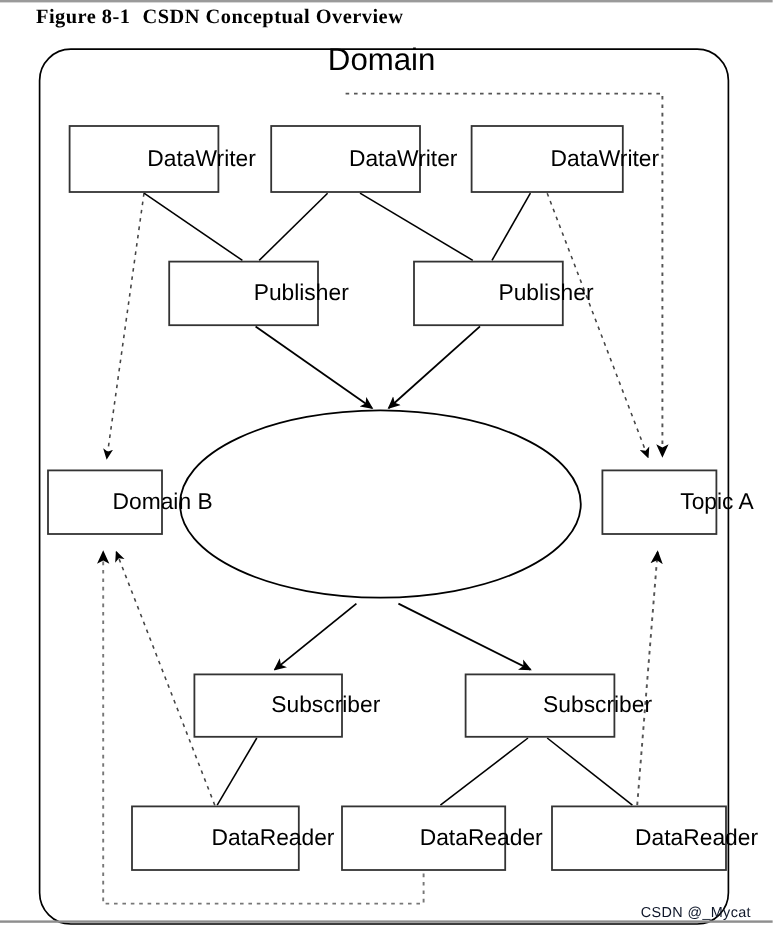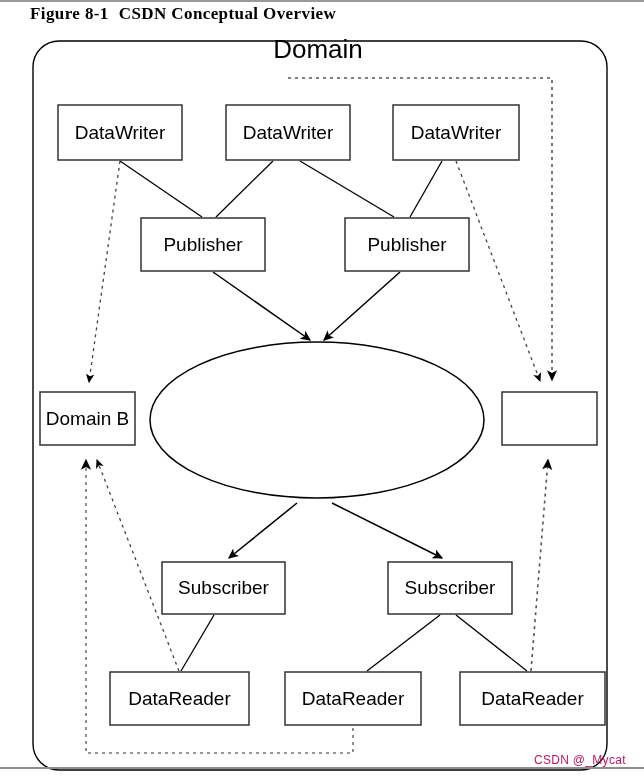--- a/index.html
+++ b/index.html
@@ -64,20 +64,21 @@
     display: flex;
     align-items: center;
     justify-content: center;
     text-align: center;
     font-family: "Liberation Sans", sans-serif;
     font-size: 19px;
     color: #000000;
     line-height: 1.12;
     pointer-events: none;
     white-space: pre-line;
+    margin-left: 48px;
   }
   .domain-title {
     position: absolute;
     left: 248px;
     top: 34px;
     width: 140px;
     text-align: center;
     font-family: "Liberation Sans", sans-serif;
     font-size: 26px;
     color: #000000;
@@ -91,21 +92,21 @@
     font-size: 19px;
     line-height: 1.22;
     white-space: pre-line;
   }
   .watermark {
     position: absolute;
     left: 534px;
     top: 753px;
     font-family: "Liberation Sans", sans-serif;
     font-size: 12px;
-    color: #be185d;
+    color: #0f172a;
     letter-spacing: 0.3px;
     white-space: nowrap;
   }
 </style>
 </head>
 <body>
 
 <div id="page">
 
   <div class="top-rule"></div>
@@ -176,20 +177,21 @@
   <div class="domain-title">Domain</div>
 
   <div class="node-label" style="left:58px;  top:105px; width:124px; height:55px;">DataWriter</div>
   <div class="node-label" style="left:226px; top:105px; width:124px; height:55px;">DataWriter</div>
   <div class="node-label" style="left:393px; top:105px; width:126px; height:55px;">DataWriter</div>
 
   <div class="node-label" style="left:141px; top:218px; width:124px; height:53px;">Publisher</div>
   <div class="node-label" style="left:345px; top:218px; width:124px; height:53px;">Publisher</div>
 
   <div class="node-label" style="left:40px;  top:392px; width:95px;  height:53px;">Domain B</div>
+  <div class="node-label" style="left:502px; top:392px; width:95px;  height:53px;">Topic A</div>
 
 
   <div class="node-label" style="left:162px; top:562px; width:123px; height:52px;">Subscriber</div>
   <div class="node-label" style="left:388px; top:562px; width:124px; height:52px;">Subscriber</div>
 
   <div class="node-label" style="left:110px; top:672px; width:139px; height:53px;">DataReader</div>
   <div class="node-label" style="left:285px; top:672px; width:136px; height:53px;">DataReader</div>
   <div class="node-label" style="left:460px; top:672px; width:145px; height:53px;">DataReader</div>
 
   <div class="watermark">CSDN @_Mycat</div>

